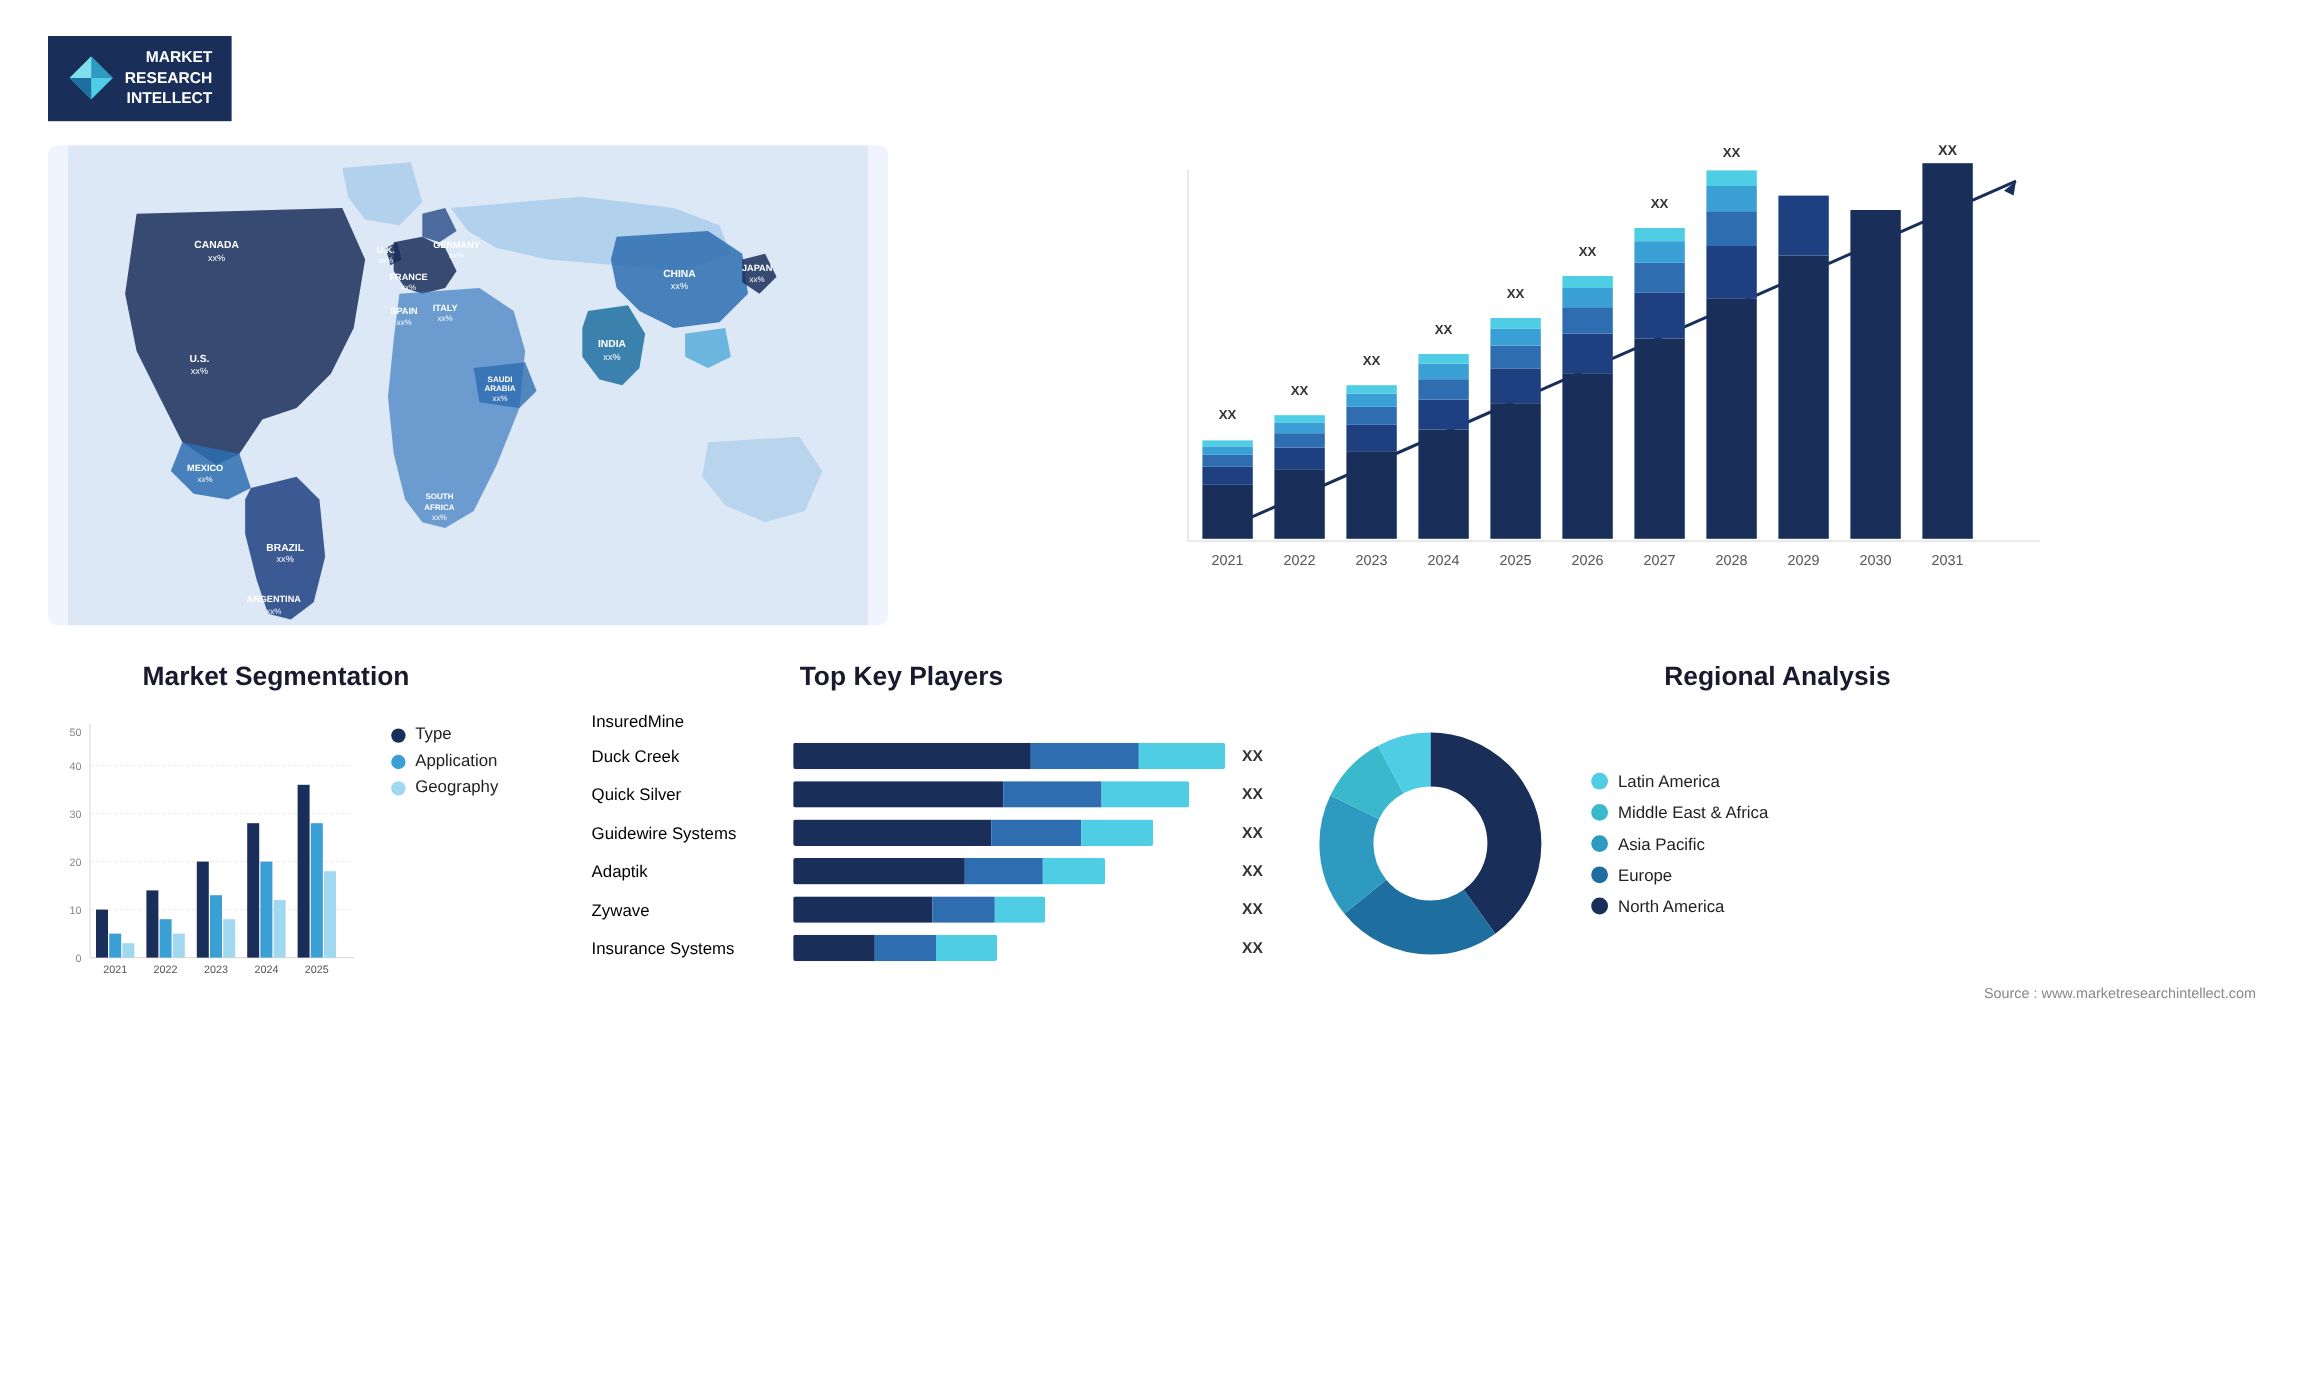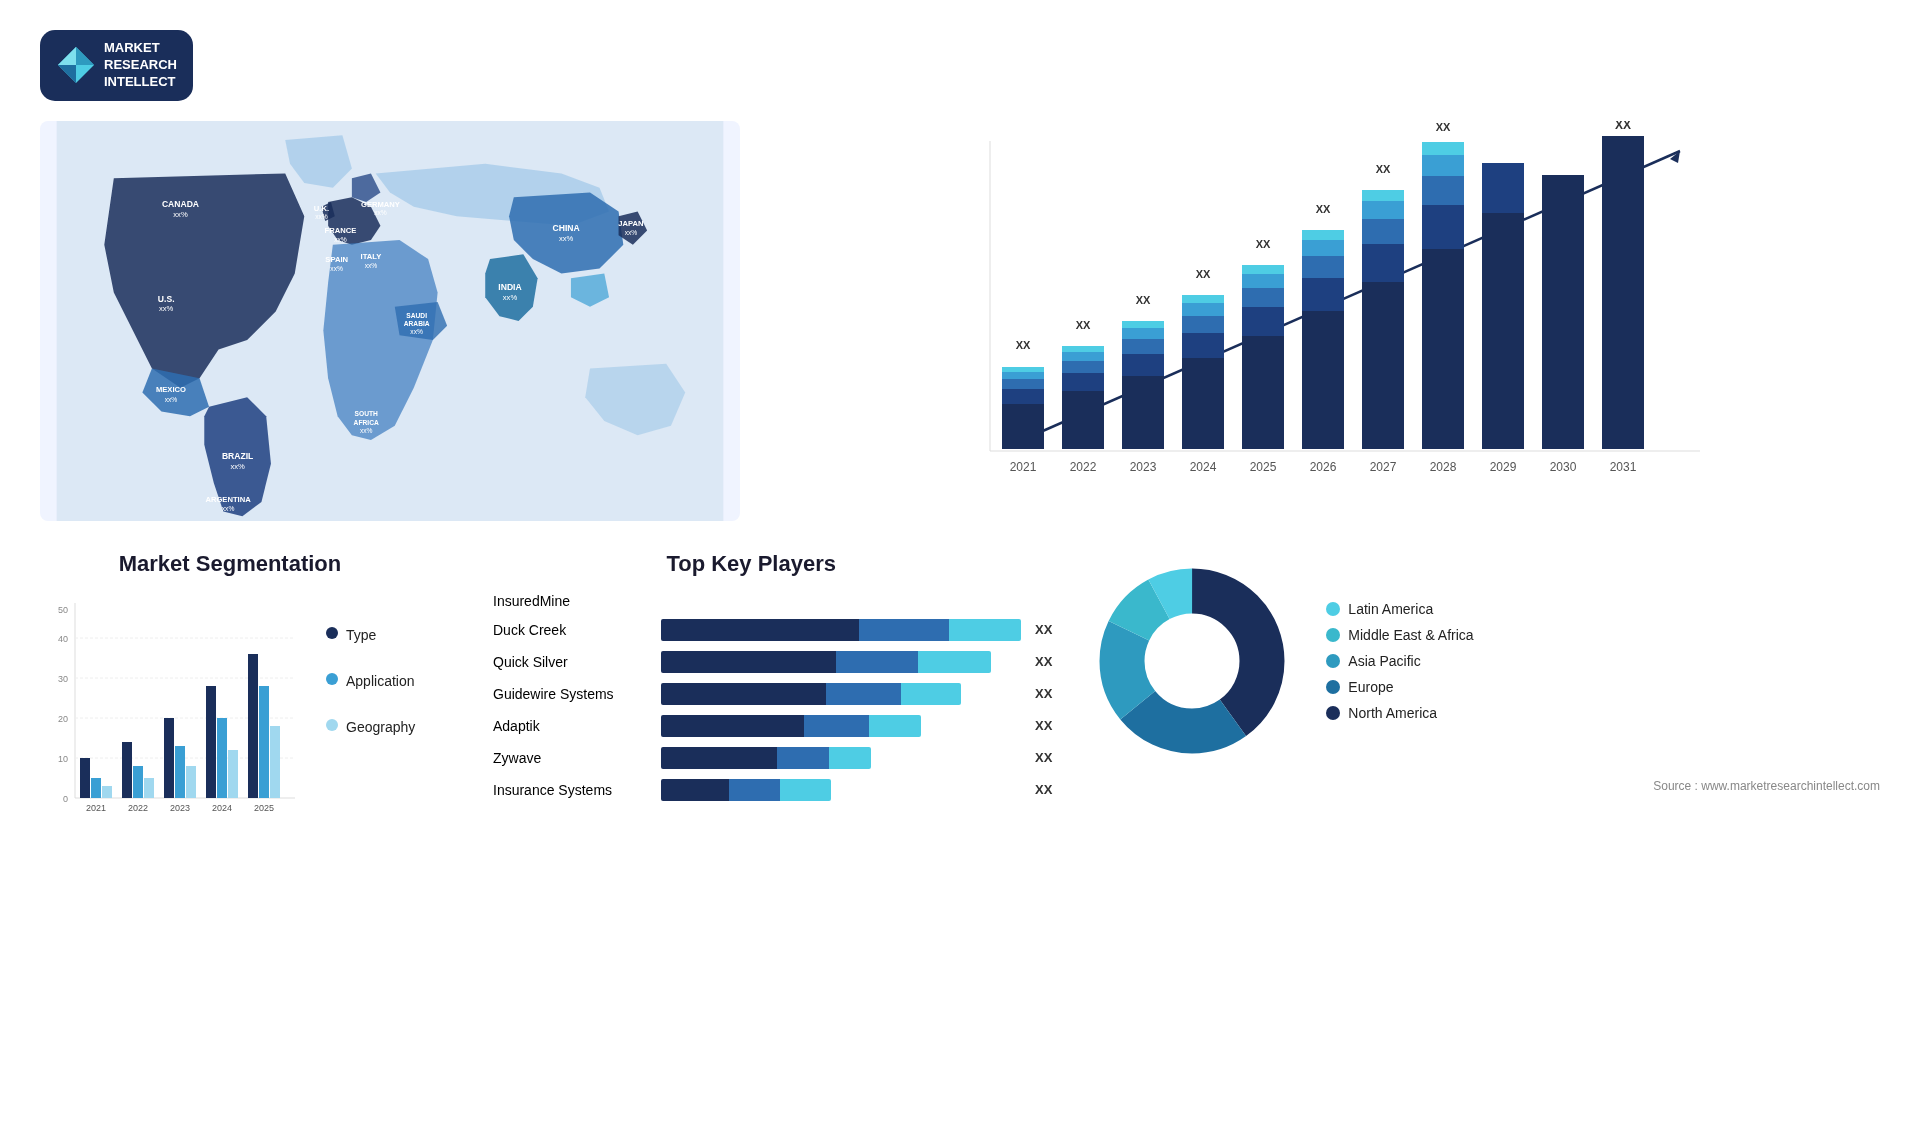--- a/index.html
+++ b/index.html
@@ -30,23 +30,23 @@
       display: flex;
       flex-direction: column;
       align-items: center;
     }
     .logo-box {
       background: #1a2e5a;
       color: #fff;
       padding: 10px 16px;
       font-size: 13px;
       font-weight: 700;
-      text-align: left;
+      text-align: right;
       line-height: 1.4;
-      border-radius: 15px;
+      border-radius: 0;
       position: relative;
     }
     .logo-box .logo-icon {
       display: inline-block;
       width: 40px;
       height: 40px;
       margin-right: 8px;
       vertical-align: middle;
     }
     .logo-inner {
@@ -182,24 +182,23 @@
     
     .seg-legend {
       display: flex;
       flex-direction: column;
       gap: 6px;
       margin-top: 10px;
       padding-left: 10px;
     }
     .seg-legend-item {
       display: flex;
-      align-items: flex-start;
+      align-items: flex-end;
       gap: 8px;
       font-size: 14px;
-      margin-top: 24px;
     }
     .seg-legend-dot {
       width: 12px;
       height: 12px;
       border-radius: 50%;
     }
 
     .seg-chart-container {
       display: flex;
       align-items: flex-start;
@@ -546,20 +545,21 @@
             <div style="width:30%;background:#2e6db0;"></div>
             <div style="width:30%;background:#4ecde4;"></div>
           </div>
         </div>
         <div class="player-val">XX</div>
       </div>
     </div>
   </div>
 
   <div class="regional-container">
+    <div class="section-title">Regional Analysis</div>
     <div class="regional-chart">
 
       <div class="donut-wrap">
         <svg width="220" height="220" viewBox="0 0 220 220" xmlns="http://www.w3.org/2000/svg">
 
           <circle cx="110" cy="110" r="70" fill="none" stroke="#1a2e5a" stroke-width="45" stroke-dasharray="175.9 263.9" stroke-dashoffset="0" transform="rotate(-90 110 110)"></circle>
 
           <circle cx="110" cy="110" r="70" fill="none" stroke="#1e6fa0" stroke-width="45" stroke-dasharray="105.6 334.2" stroke-dashoffset="-175.9" transform="rotate(-90 110 110)"></circle>
 
           <circle cx="110" cy="110" r="70" fill="none" stroke="#2e9abf" stroke-width="45" stroke-dasharray="79.2 360.6" stroke-dashoffset="-281.5" transform="rotate(-90 110 110)"></circle>

